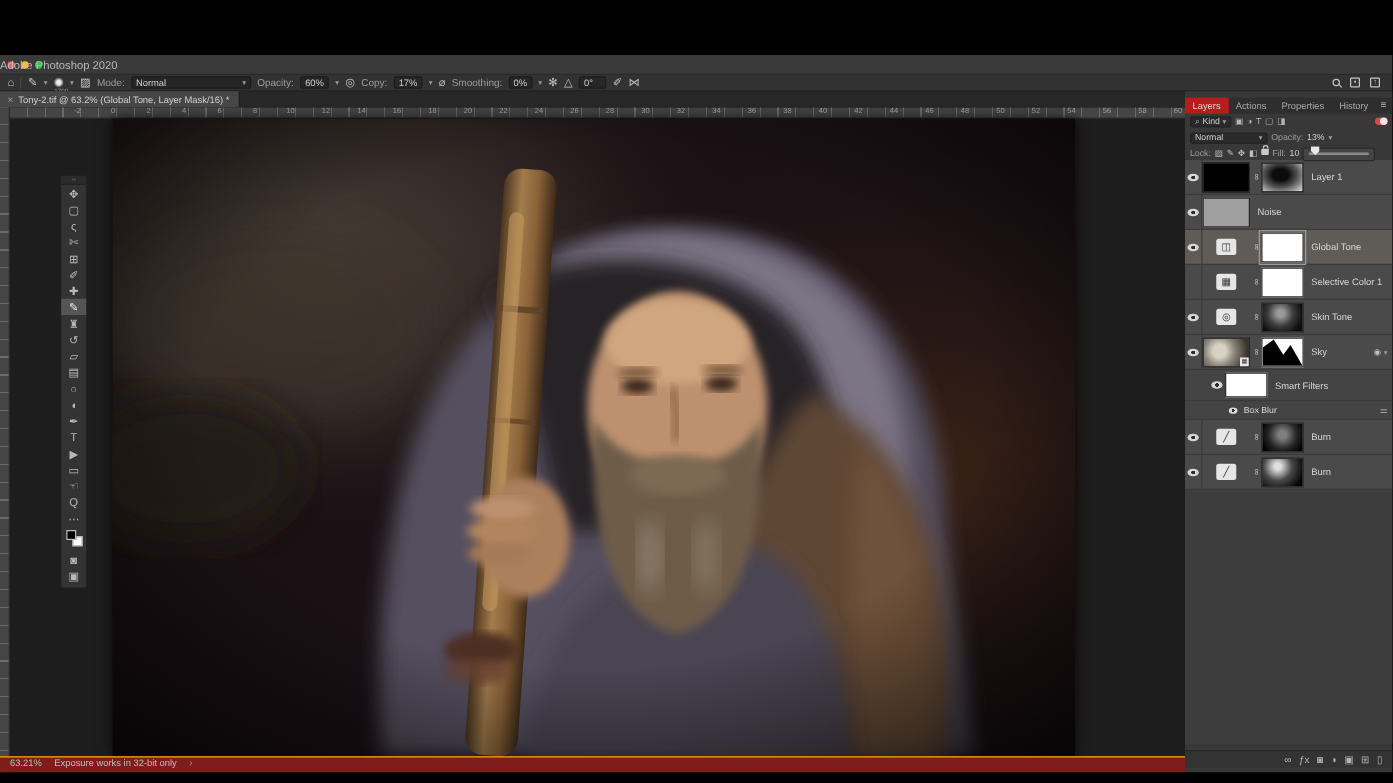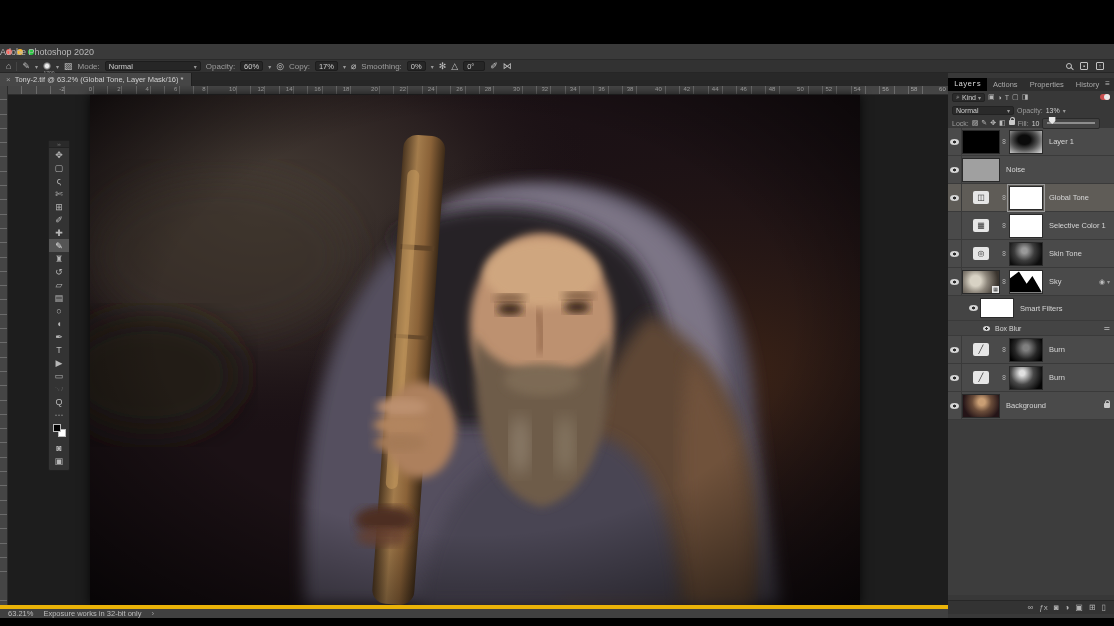--- a/index.html
+++ b/index.html
@@ -73,21 +73,21 @@
   .swatches { position:relative; height:18px; margin-top:2px; }
   .sw { position:absolute; width:8px; height:8px; border:1px solid #bdbdbd; }
   .sw-fg { left:4px; top:1px; background:#000; z-index:2; }
   .sw-bg { left:9px; top:6px; background:#fff; z-index:1; }
 
   
   .rightcol { position:absolute; left:948px; top:73px; width:166px; height:545px; background:#383838; }
   .ptabs { position:absolute; left:0; top:5px; width:166px; height:13px; background:#2e2e2e;
     display:flex; font-size:7.5px; }
   .ptab { padding:2px 6px 0 6px; color:#a8a8a8; }
-  .ptab.active { background:#000000; color:#dcdcdc;font-family:Liberation Mono, monospace; }
+  .ptab.active { background:#b91c1c; color:#dcdcdc; }
   .pmenu { margin-left:auto; padding:1px 5px 0 0; color:#bdbdbd; font-size:8px; }
   .filterrow { position:absolute; left:0; top:18px; width:166px; height:12px;
     display:flex; align-items:center; gap:3px; padding:0 4px; font-size:7px; }
   .kindsel { display:flex; align-items:center; gap:2px; background:#2a2a2a;
     border:1px solid #222; border-radius:2px; height:9px; padding:0 3px; color:#cfcfcf; }
   .ficon { font-size:7px; color:#b5b5b5; }
   .ftoggle { margin-left:auto; width:10px; height:6px; border-radius:3px; background:#c94f4f;
     position:relative; }
   .ftoggle::after { content:""; position:absolute; right:0; top:0; width:6px; height:6px;
     border-radius:50%; background:#e8e8e8; }
@@ -155,21 +155,21 @@
   .lrow.t-filteritem .eye { width:7px; height:5px; }
   .lrow.t-filteritem .lname { margin-left:3px; font-size:7px; }
 
   .panelbottom { position:absolute; left:0; top:527px; width:166px; height:14px;
     background:#333333; border-top:1px solid #272727; display:flex; align-items:center;
     justify-content:flex-end; gap:6px; padding-right:8px; }
   .pb-icon { font-size:8px; color:#b2b2b2; line-height:1; }
 
   
   .statusbar { position:absolute; left:0; top:605px; width:948px; height:13px;
-    background:#404040; border-top:4px solid #eab308; display:flex; align-items:flex-end;
+    background:#7f1d1d; border-top:1px solid #eab308; display:flex; align-items:flex-start;
     font-size:7.5px; color:#bdbdbd; gap:10px; padding-left:8px; }
   .status-chevron { color:#9d9d9d; font-size:8px; }
   .blackstrip-top { position:absolute; left:0; top:0; width:1114px; height:44px; background:#000; }
   .blackstrip-bottom { position:absolute; left:0; top:618px; width:1114px; height:8px; background:#000; }
 </style>
 </head>
 <body>
 
 <div class="app">
   <div class="blackstrip-top"></div>
@@ -567,30 +567,20 @@
             <span class="eye"></span>
           </div>
           <div class="adjslot">
             <div class="adjicon">╱</div>
           </div>
           <span class="chain">∞</span>
           <div class="mth m-dodge"></div>
           <span class="lname">Burn</span>
           <span class="rowright"></span>
         </div>
-        <div class="lrow">
-          <div class="eyecell">
-            <span class="eye"></span>
-          </div>
-          <div class="th th-portrait"></div>
-          <span class="lname">Background</span>
-          <span class="rowright">
-            <span class="locksm"></span>
-          </span>
-        </div>
       </div>
     <div class="panelbottom" id="panelbottom">
         <span class="pb-icon">∞</span>
         <span class="pb-icon">ƒx</span>
         <span class="pb-icon">◙</span>
         <span class="pb-icon">◑</span>
         <span class="pb-icon">▣</span>
         <span class="pb-icon">⊞</span>
         <span class="pb-icon">▯</span>
       </div>

